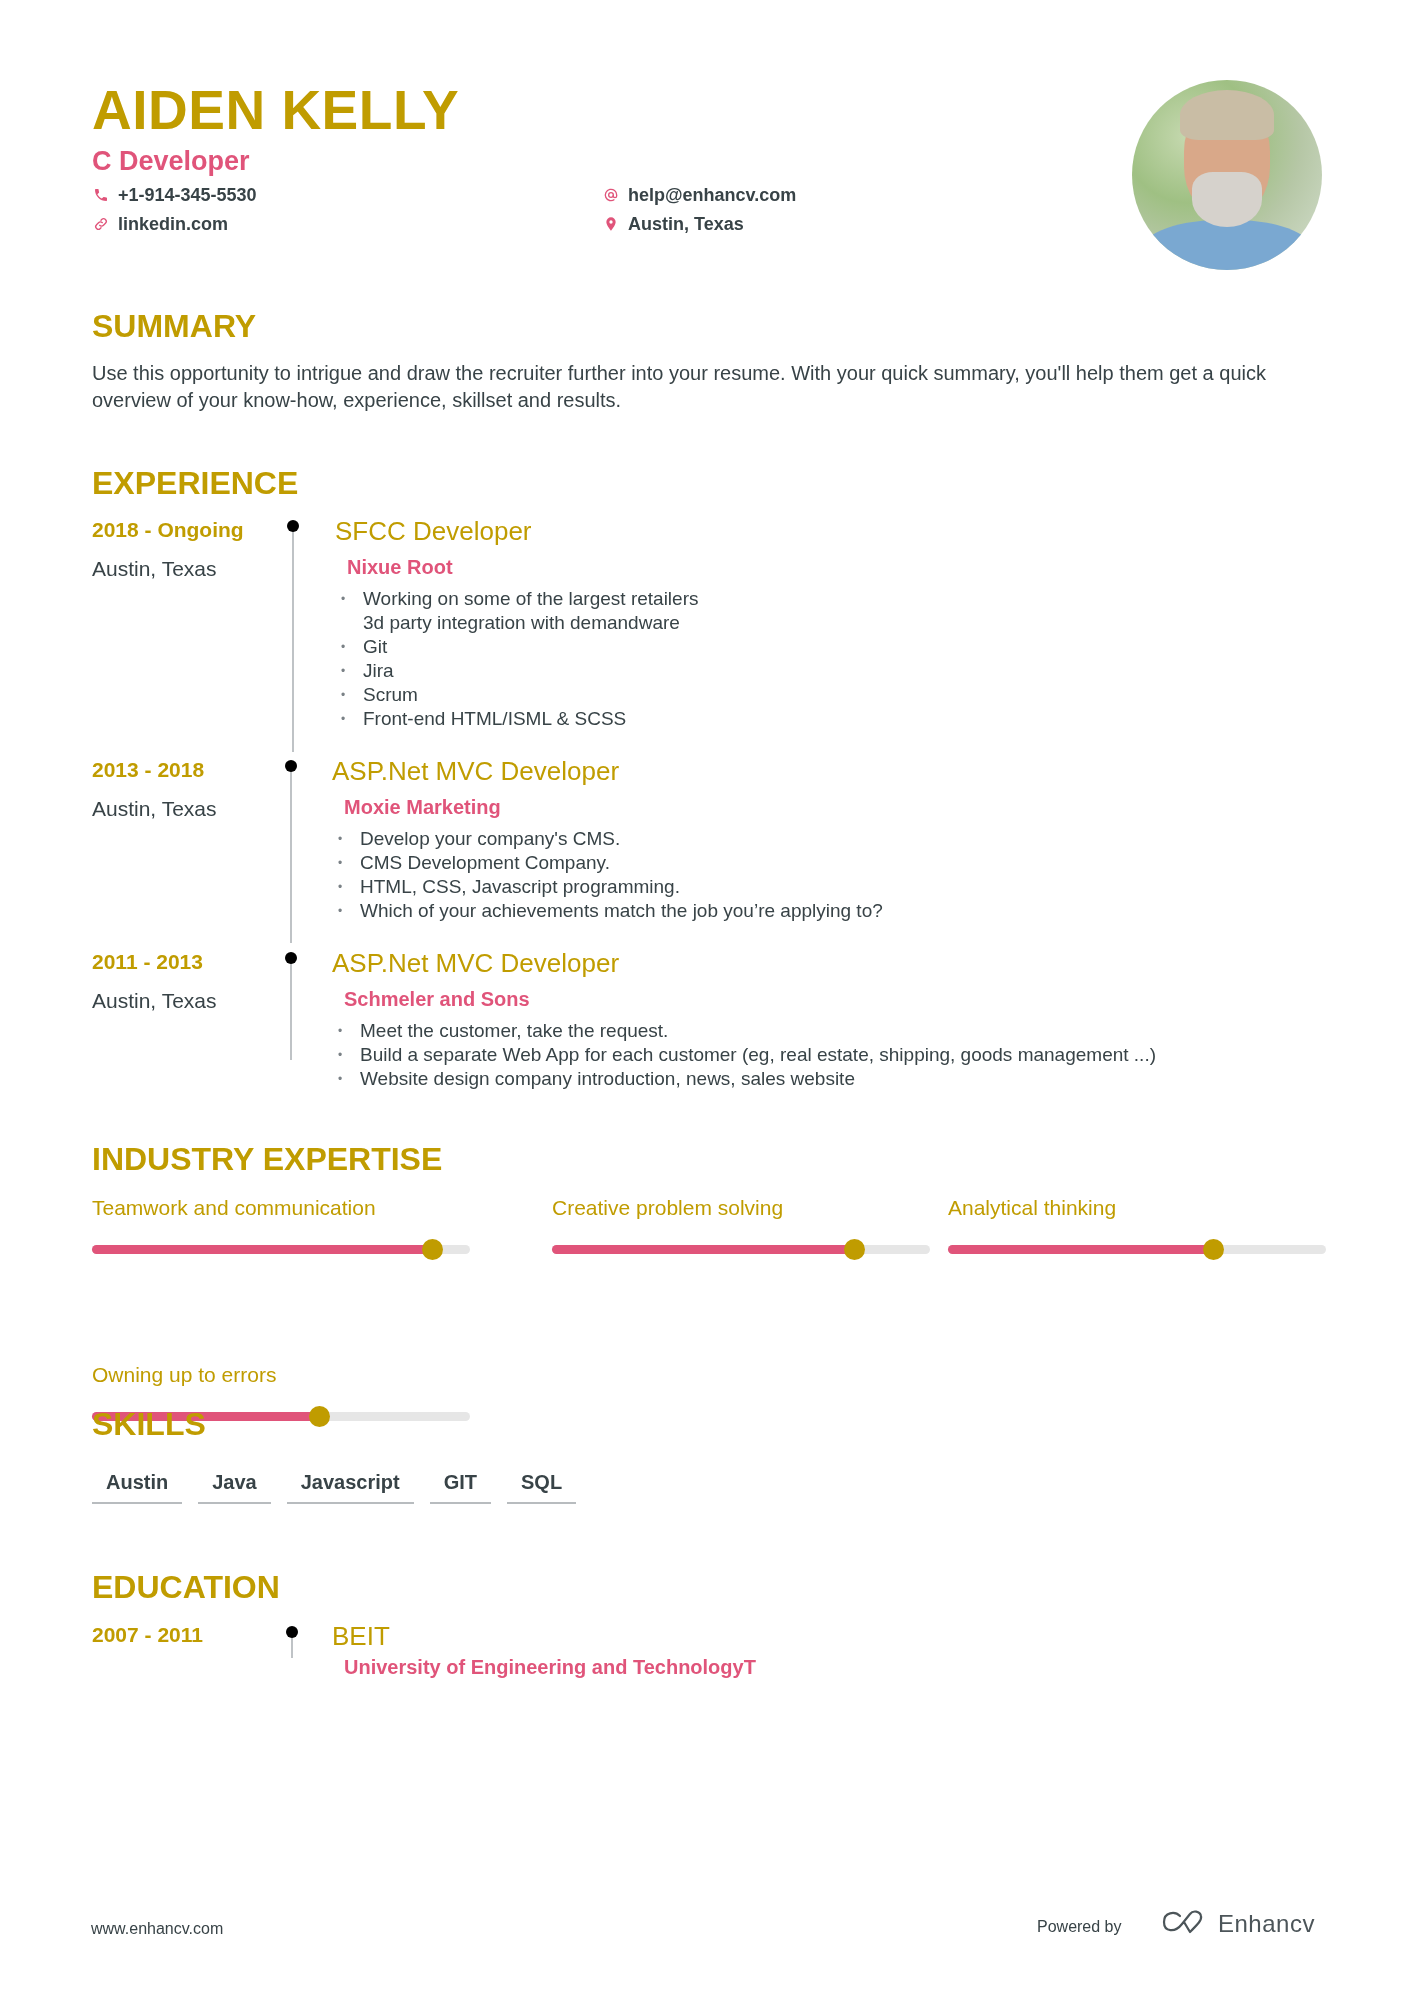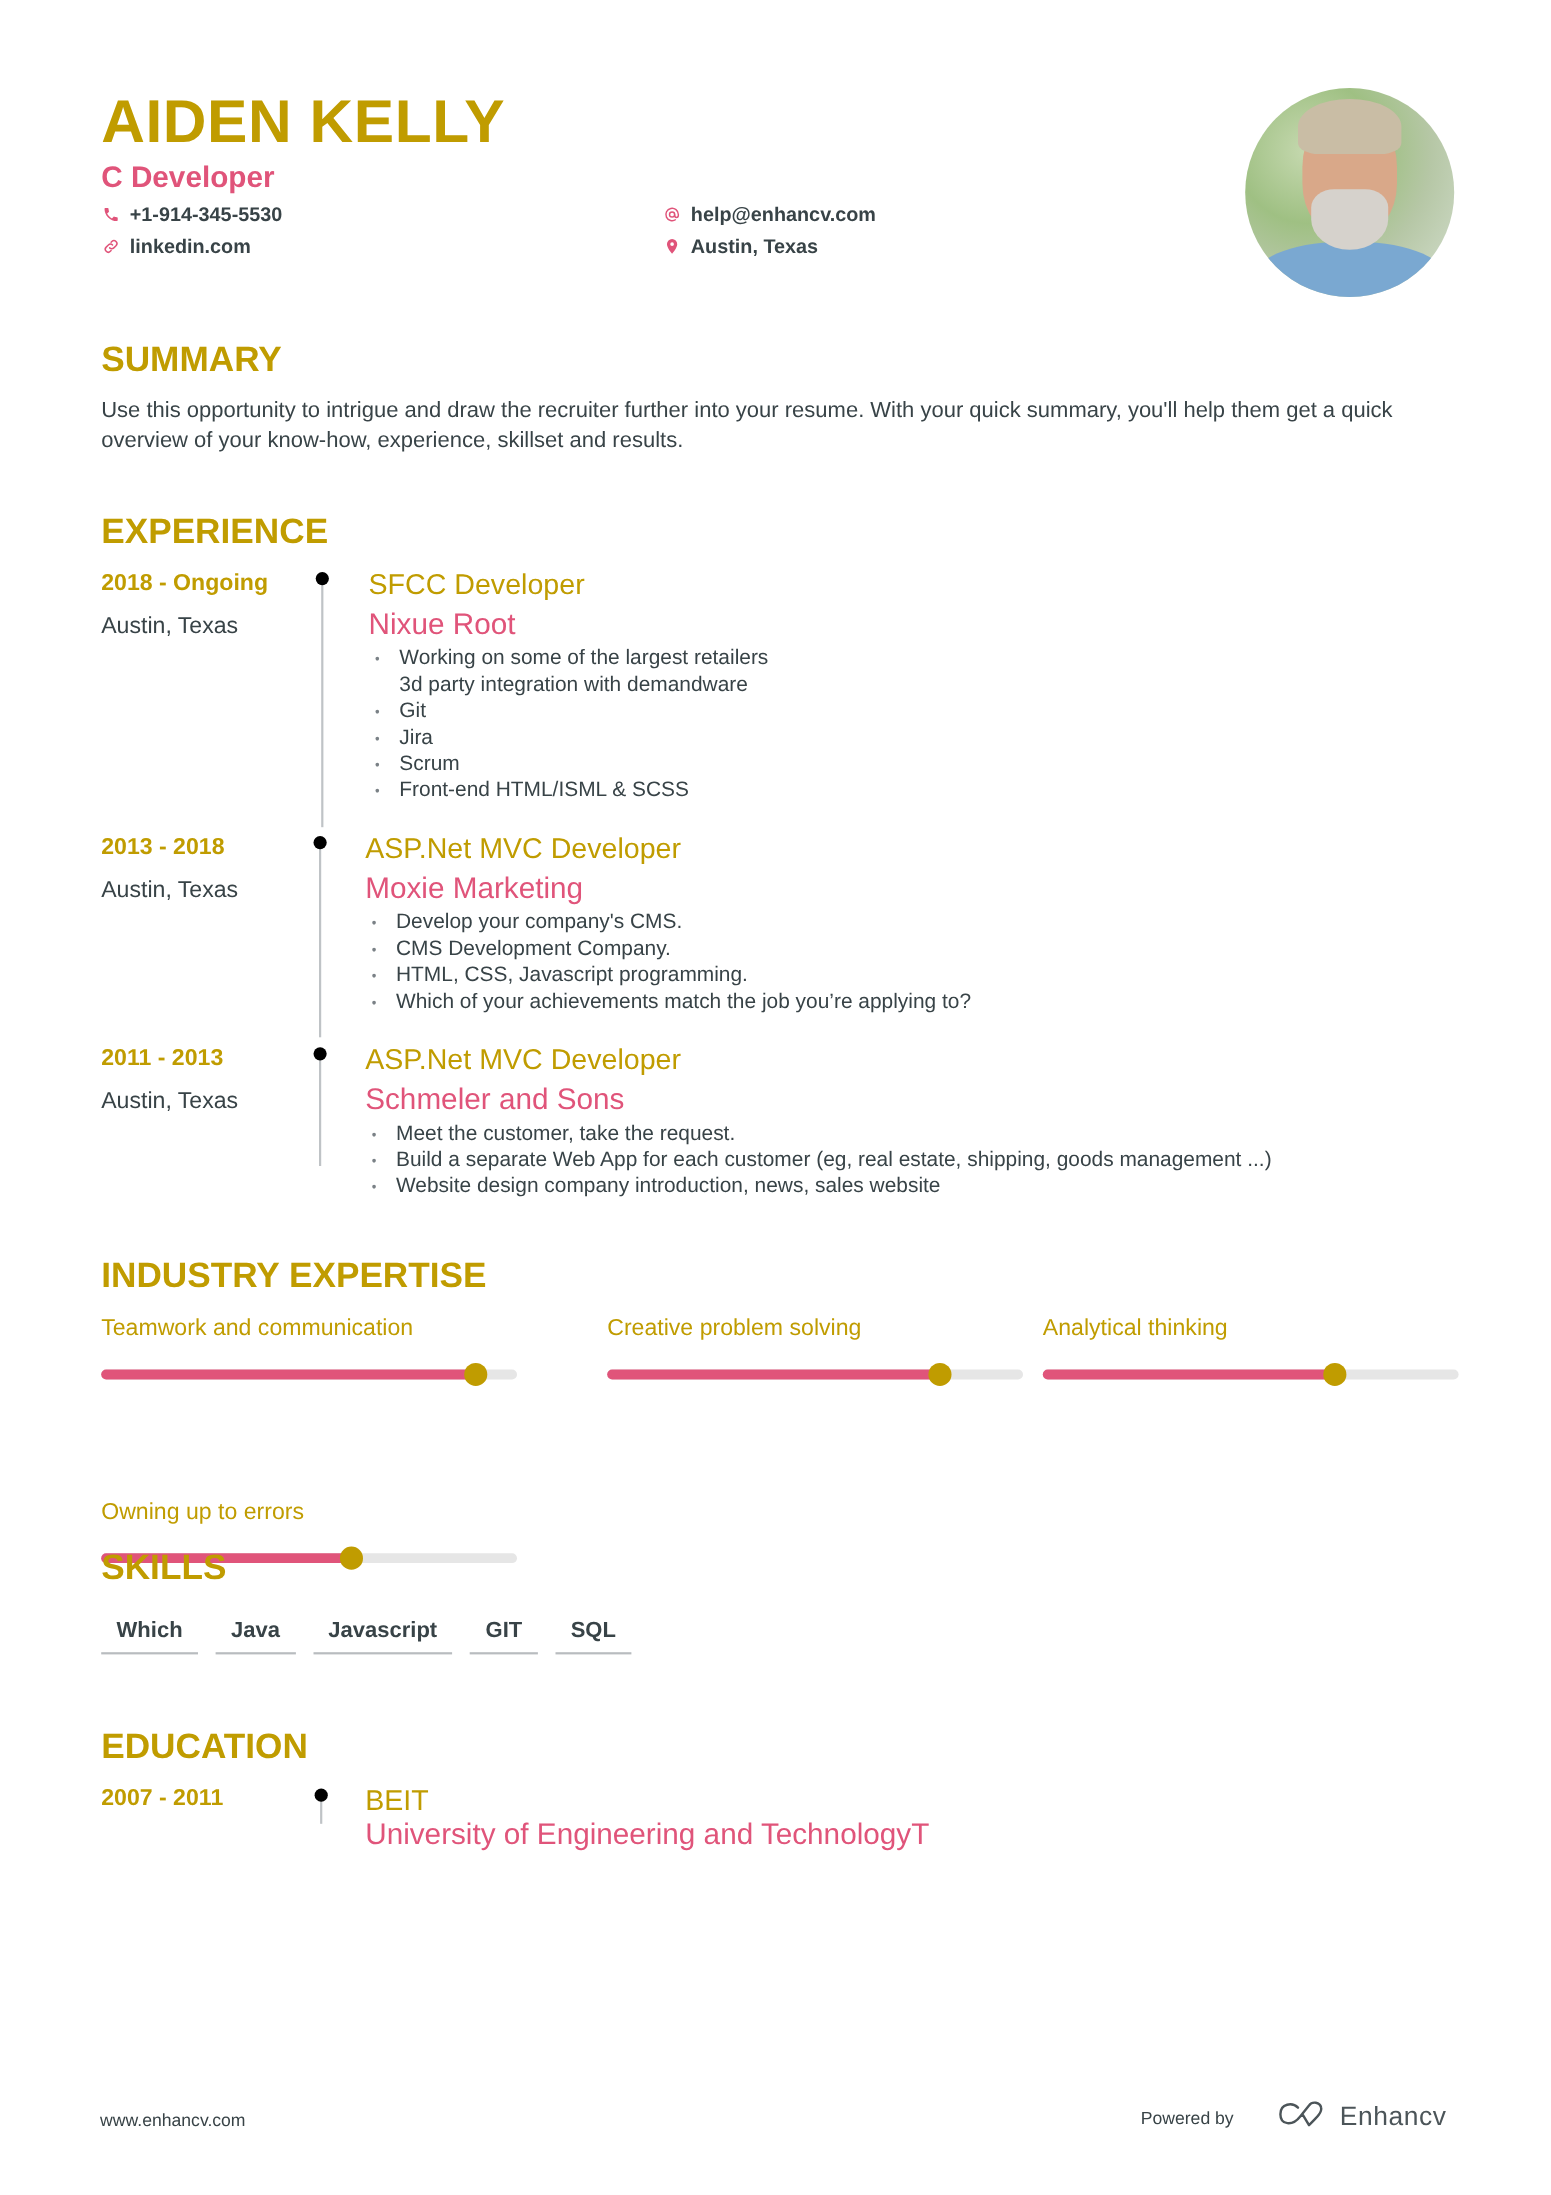--- a/index.html
+++ b/index.html
@@ -30,21 +30,21 @@
     .section-title { position: absolute; left: 92px; font-size: 32px; font-weight: bold; color: #C09C00; line-height: 38px; }
     .summary-text { position: absolute; left: 92px; top: 360px; width: 1240px; font-size: 20px; line-height: 27px; color: #384347; }
 
     
     .entry { position: absolute; left: 0; width: 1410px; }
     .entry .date { position: absolute; left: 92px; font-size: 21px; font-weight: bold; color: #C09C00; line-height: 26px; }
     .entry .loc { position: absolute; left: 92px; font-size: 21px; color: #384347; line-height: 26px; }
     .entry .dot { position: absolute; width: 12px; height: 12px; border-radius: 50%; background: #000; }
     .entry .vline { position: absolute; width: 2px; background: #bfc3c6; }
     .entry .role { position: absolute; font-size: 26px; color: #C09C00; line-height: 32px; }
-    .entry .company { position: absolute; font-size: 27px; font-weight: normal; color: #E0547A; line-height: 26px; }
+    .entry .company { position: absolute; font-size: 20px; font-weight: bold; color: #E0547A; line-height: 26px; margin-left: 12px; }
     .entry ul { position: absolute; list-style: none; font-size: 19px; line-height: 24px; color: #384347; }
     .entry ul li { position: relative; padding-left: 28px; }
     .entry ul li::before { content: "•"; position: absolute; left: 6px; top: 0; font-size: 12px; color: #7a8186; }
 
     
     .exp-item { position: absolute; width: 378px; }
     .exp-item .label { font-size: 21px; color: #C09C00; line-height: 26px; }
     .exp-item .track { position: absolute; left: 0; top: 50px; width: 378px; height: 9px; border-radius: 5px; background: #E6E6E6; }
     .exp-item .fill { position: absolute; left: 0; top: 0; height: 9px; border-radius: 5px; background: #E0547A; }
     .exp-item .knob { position: absolute; top: -6px; width: 21px; height: 21px; border-radius: 50%; background: #C09C00; margin-left: -10px; }
@@ -191,21 +191,21 @@
   <div class="exp-item" style="left:92px; top:1362px;">
     <div class="label">Owning up to errors</div>
     <div class="track">
       <div class="fill" style="width:60%;"></div>
       <div class="knob" style="left:60%;"></div>
     </div>
   </div>
 
   <div class="section-title" style="top:1405px;">SKILLS</div>
   <div class="skills">
-    <span class="skill">Which</span>
+    <span class="skill">Austin</span>
     <span class="skill">Java</span>
     <span class="skill">Javascript</span>
     <span class="skill">GIT</span>
     <span class="skill">SQL</span>
   </div>
 
   <div class="section-title" style="top:1568px;">EDUCATION</div>
   <div class="entry">
     <div class="date" style="top:1622px;">2007 - 2011</div>
     <div class="vline" style="left:291px; top:1634px; height:24px;"></div>

